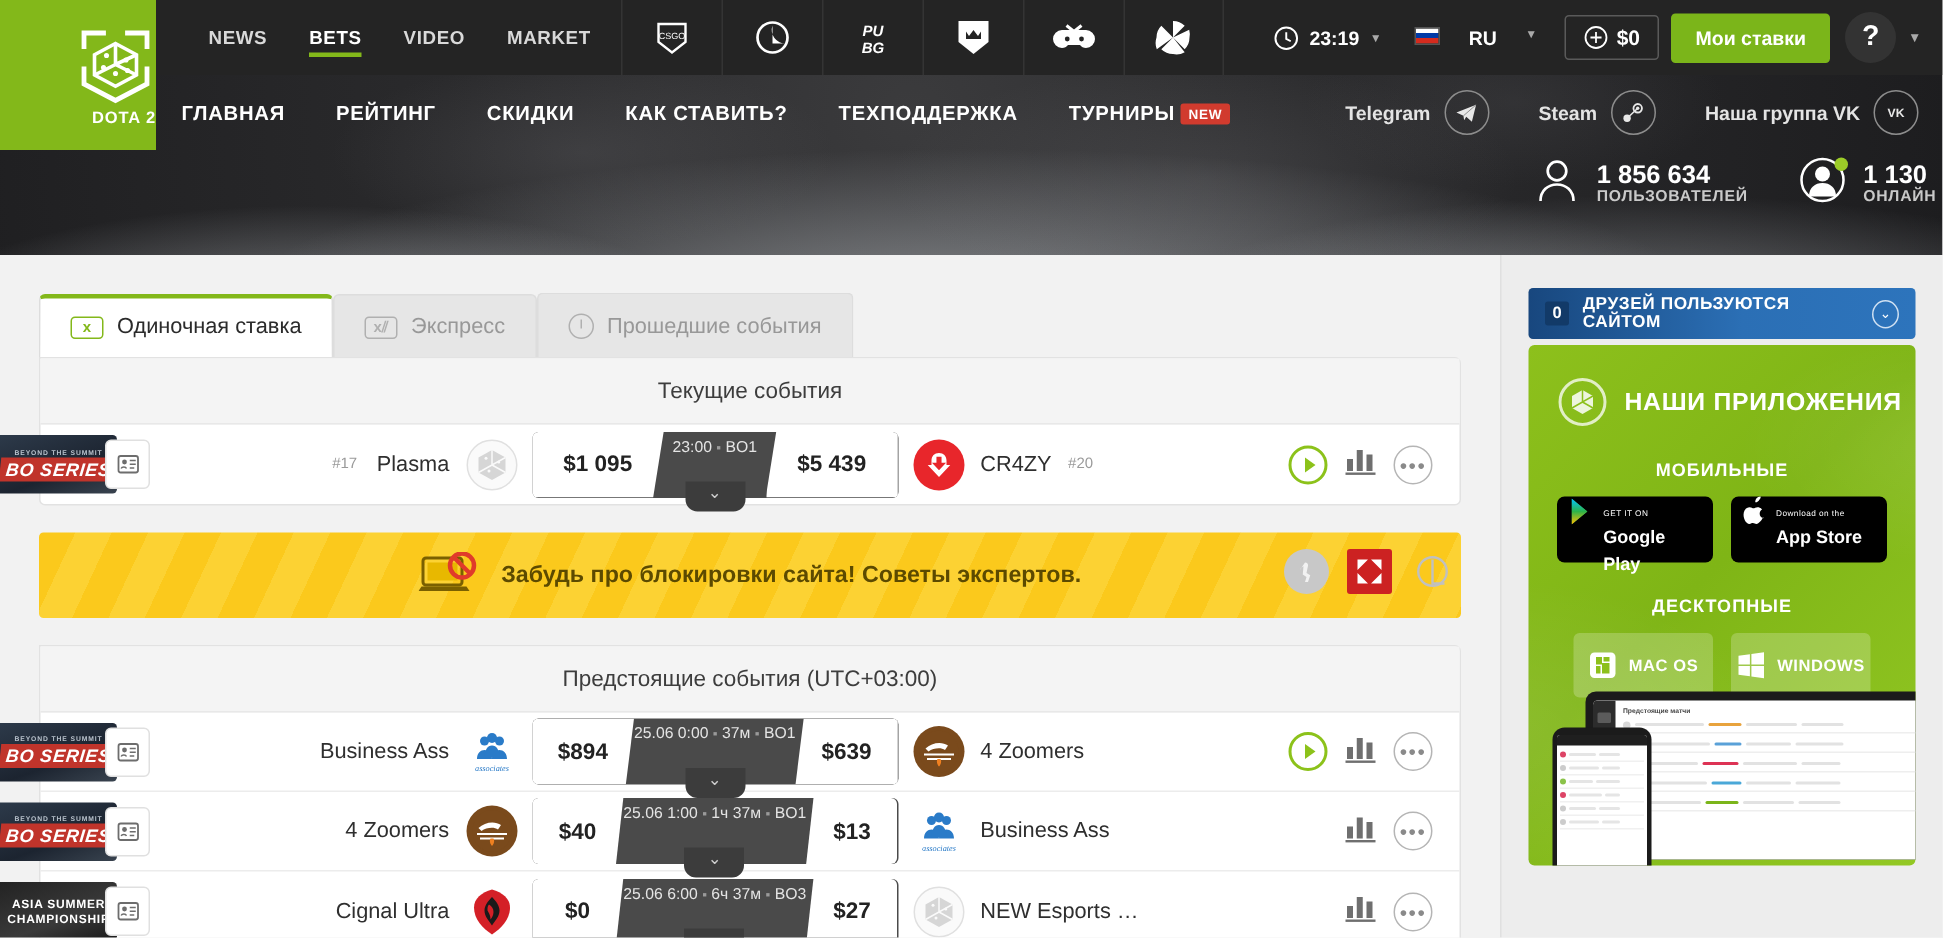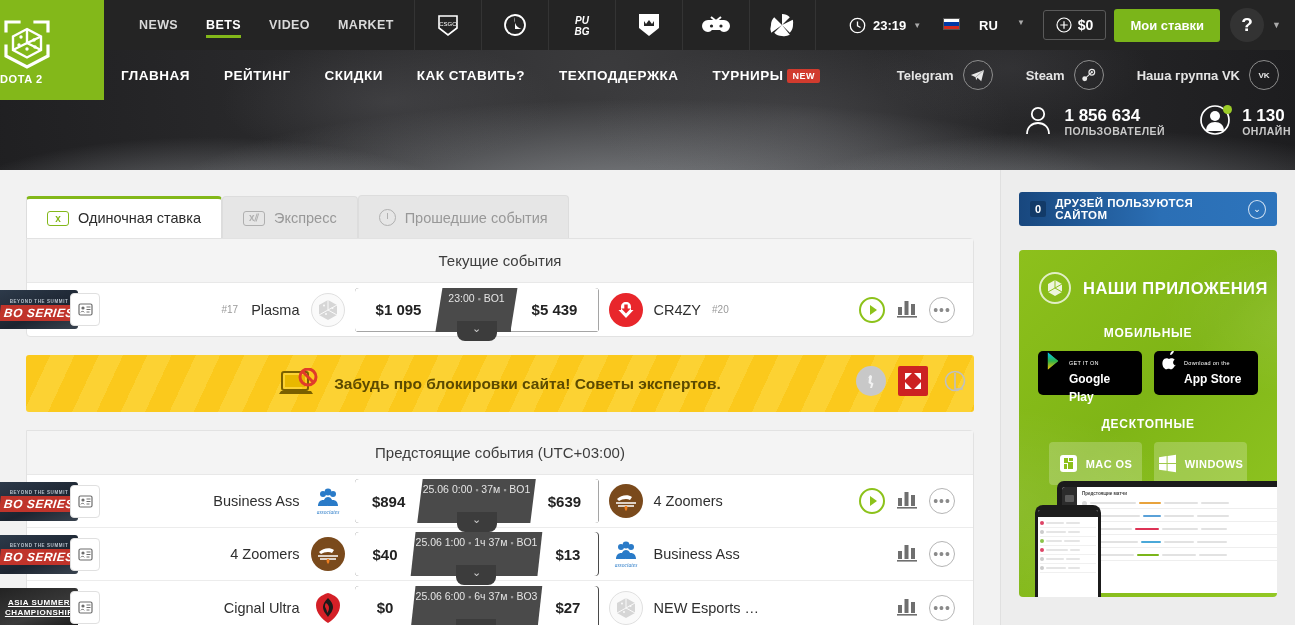--- a/index.html
+++ b/index.html
@@ -11,21 +11,21 @@
   }
   body { position: relative; }
 
   
   .topbar {
     position: absolute; top: 0; left: 0; width: 1295px; height: 50px;
     background: #242424; display: flex; align-items: stretch; z-index: 30;
   }
   .logo-box {
     width: 104px; height: 100px; background: #83b81a;
-    display: flex; flex-direction: column; align-items: flex-start;
+    display: flex; flex-direction: column; align-items: flex-end;
     justify-content: center; flex: 0 0 104px; position: relative;
   }
   .logo-dice { width: 54px; height: 54px; position: relative; }
   .logo-label {
     color: #fff; font-size: 11px; font-weight: bold; letter-spacing: .6px;
     margin-top: 3px;
   }
   .main-nav { display: flex; align-items: center; padding-left: 21px; gap: 0; }
   .main-nav a {
     color: #d9d9d9; font-size: 12.5px; font-weight: bold; letter-spacing: .4px;
@@ -210,21 +210,21 @@
     font-size: 4.5px; color: #b9c2cc; letter-spacing: .6px; white-space: nowrap;
     font-weight: bold; text-transform: uppercase;
   }
   .tc-main {
     font-size: 12px; font-weight: bold; color: #fff; background: #c0342b;
     padding: 1px 4px; letter-spacing: .5px; white-space: nowrap; font-style: italic;
     transform: skewX(-6deg); margin-top: 1px;
   }
   .tc-main.plain {
     background: transparent; font-size: 8px; transform: none; font-style: normal;
-    line-height: 1.25; text-align: center; padding: 0; text-decoration: underline;
+    line-height: 1.25; text-align: center; padding: 0;
   }
   .tc-btn {
     position: absolute; right: 0; top: 3px; width: 30px; height: 33px;
     background: #fff; border: 1px solid #e0e0e0; border-radius: 4px;
     display: flex; align-items: center; justify-content: center;
   }
 
   .team-left {
     flex: 1; display: flex; align-items: center; justify-content: flex-end; gap: 11px;
     padding-right: 10px; min-width: 0;
@@ -308,21 +308,21 @@
     padding: 2px 5px; border-radius: 2px;
   }
   .friends-txt { font-size: 11.5px; font-weight: bold; letter-spacing: .4px; }
   .friends-chev {
     margin-left: auto; width: 19px; height: 19px; border-radius: 50%;
     border: 1.5px solid #cfe0f2; display: flex; align-items: center;
     justify-content: center; font-size: 9px;
   }
 
   .apps-card {
-    margin-top: 24px; border-radius: 4px; overflow: hidden; position: relative;
+    margin-top: 4px; border-radius: 4px; overflow: hidden; position: relative;
     background: linear-gradient(135deg, #8dc01c 0%, #7fb516 45%, #93c824 100%);
     height: 347px;
   }
   .apps-card:before {
     content: ""; position: absolute; inset: 0;
     background:
       radial-gradient(ellipse 300px 160px at -10% 75%, rgba(255,255,255,.10), transparent 65%),
       radial-gradient(ellipse 220px 120px at 110% 20%, rgba(255,255,255,.09), transparent 65%);
   }
   .apps-head {

